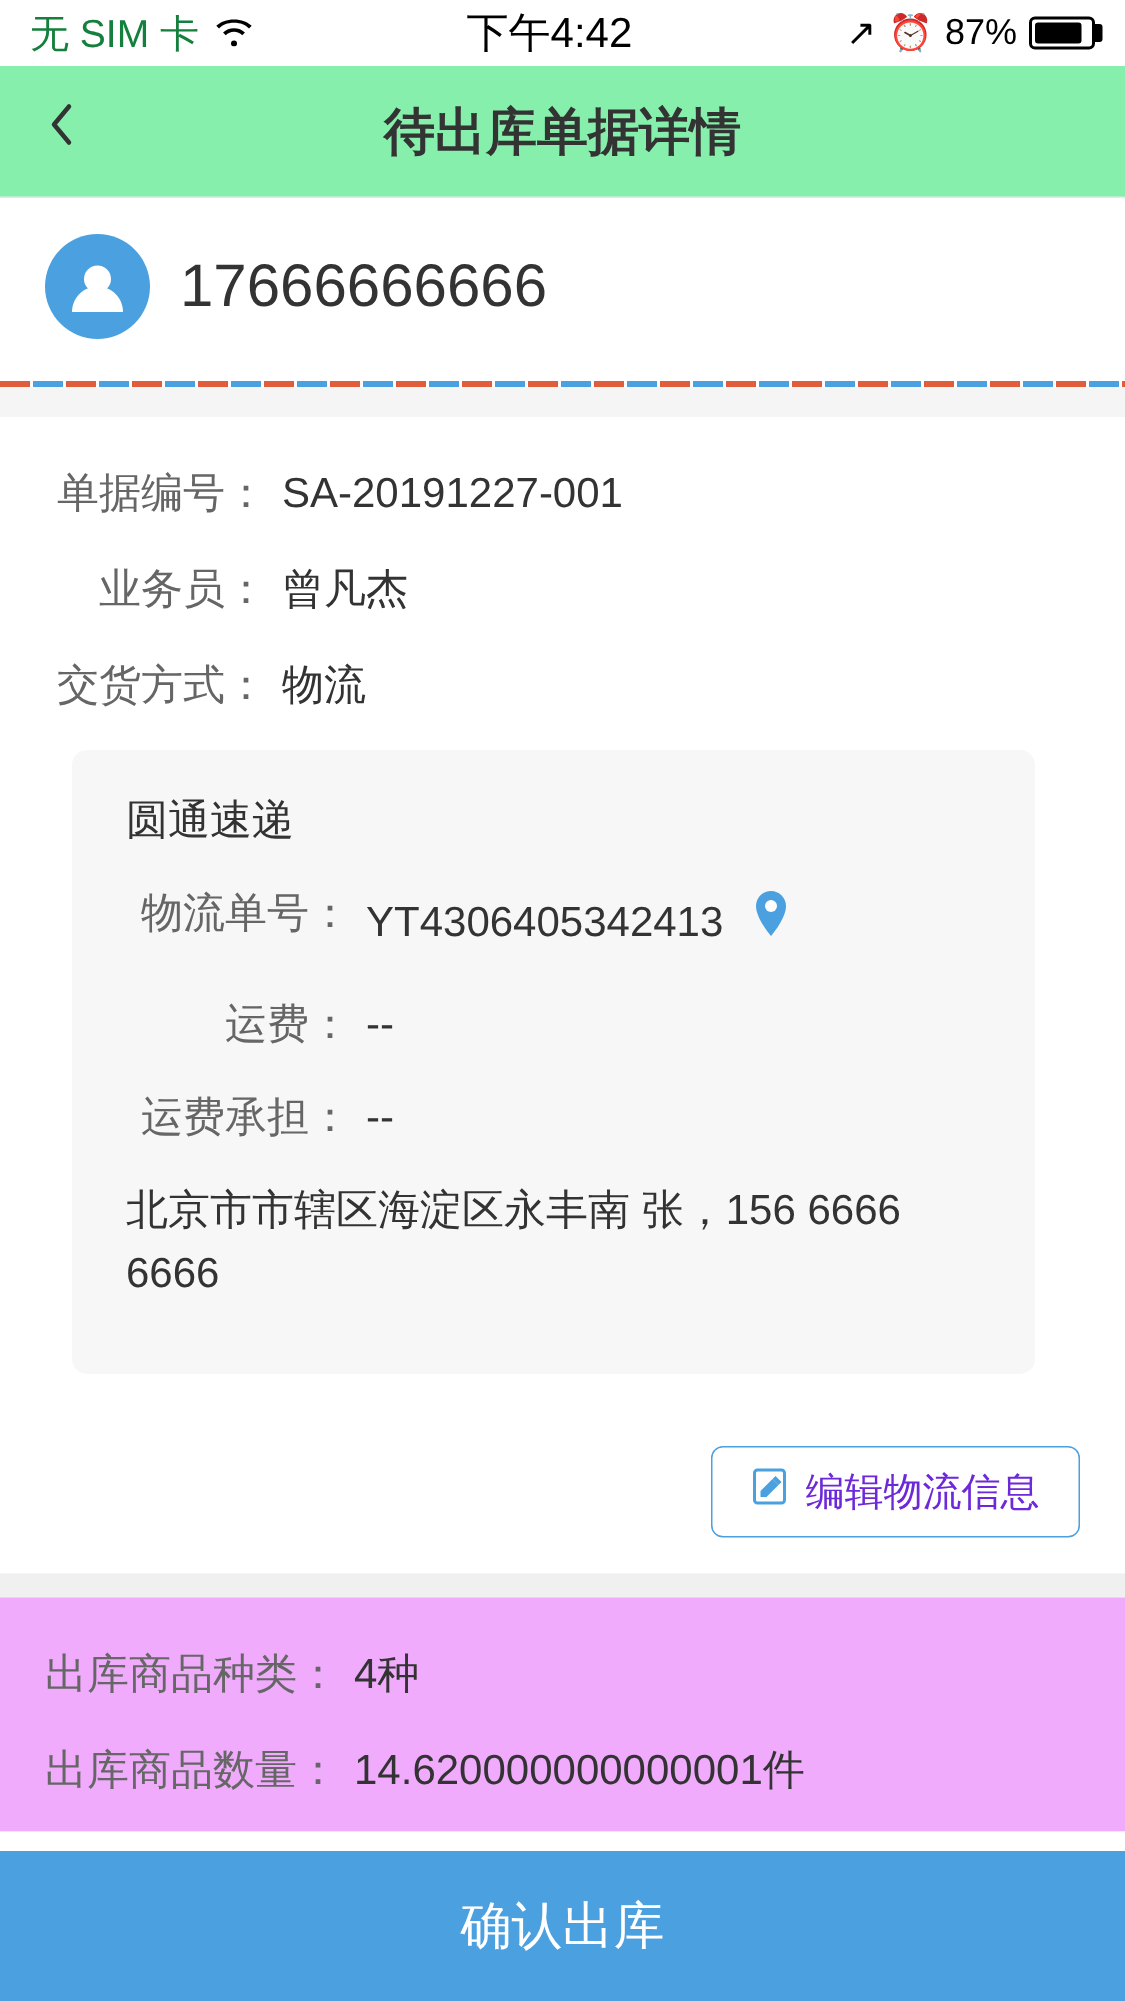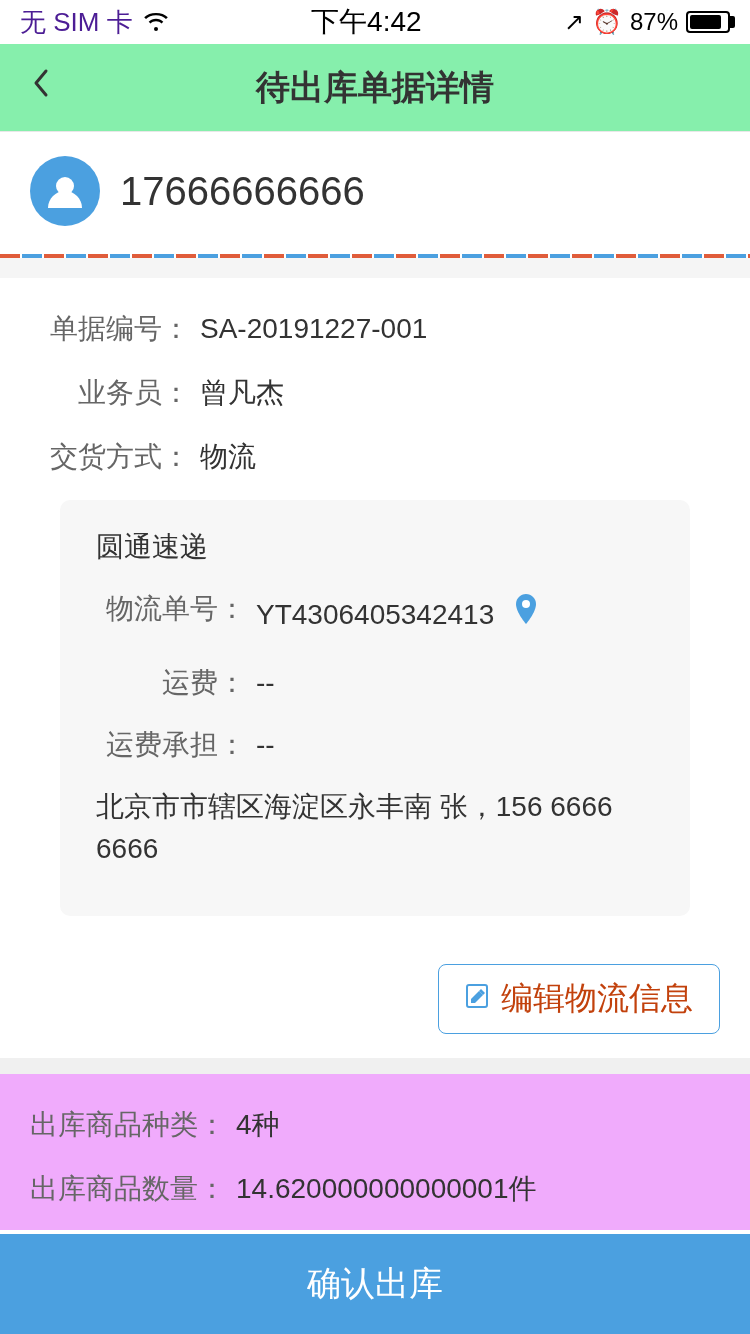--- a/index.html
+++ b/index.html
@@ -21,21 +21,21 @@
       align-items: center;
       justify-content: space-between;
       padding: 0 20px;
       font-size: 26px;
     }
     .status-left {
       display: flex;
       align-items: center;
       gap: 10px;
       font-size: 26px;
-      color: #4c1d95;
+      color: #15803d;
       justify-content: flex-end;
     }
     .status-center {
       font-size: 28px;
       font-weight: 500;
       color: #000;
     }
     .status-right {
       display: flex;
       align-items: center;
@@ -140,21 +140,21 @@
         #4ba0e0 22px, #4ba0e0 42px,
         transparent 42px, transparent 44px
       );
       position: absolute;
       bottom: 0;
     }
 
     
     .info-section {
       background: #fff;
-      padding: 30px 30px 30px 30px;
+      padding: 30px 30px 30px 18px;
       margin-top: 20px;
     }
     .info-row {
       display: flex;
       align-items: flex-start;
       margin-bottom: 22px;
       font-size: 28px;
       line-height: 1.5;
     }
     .info-row:last-child {
@@ -201,22 +201,22 @@
     .edit-btn-inner {
       border: 1px solid #4ba0e0;
       border-radius: 8px;
       padding: 12px 26px;
       display: flex;
       align-items: center;
       gap: 10px;
       cursor: pointer;
     }
     .edit-btn-text {
-      color: #c2410c;
-      font-size: 32px;
+      color: #6d28d9;
+      font-size: 26px;
     }
     .edit-icon {
       color: #4ba0e0;
       font-size: 26px;
     }
 
     
     .section-divider {
       width: 100%;
       height: 16px;

